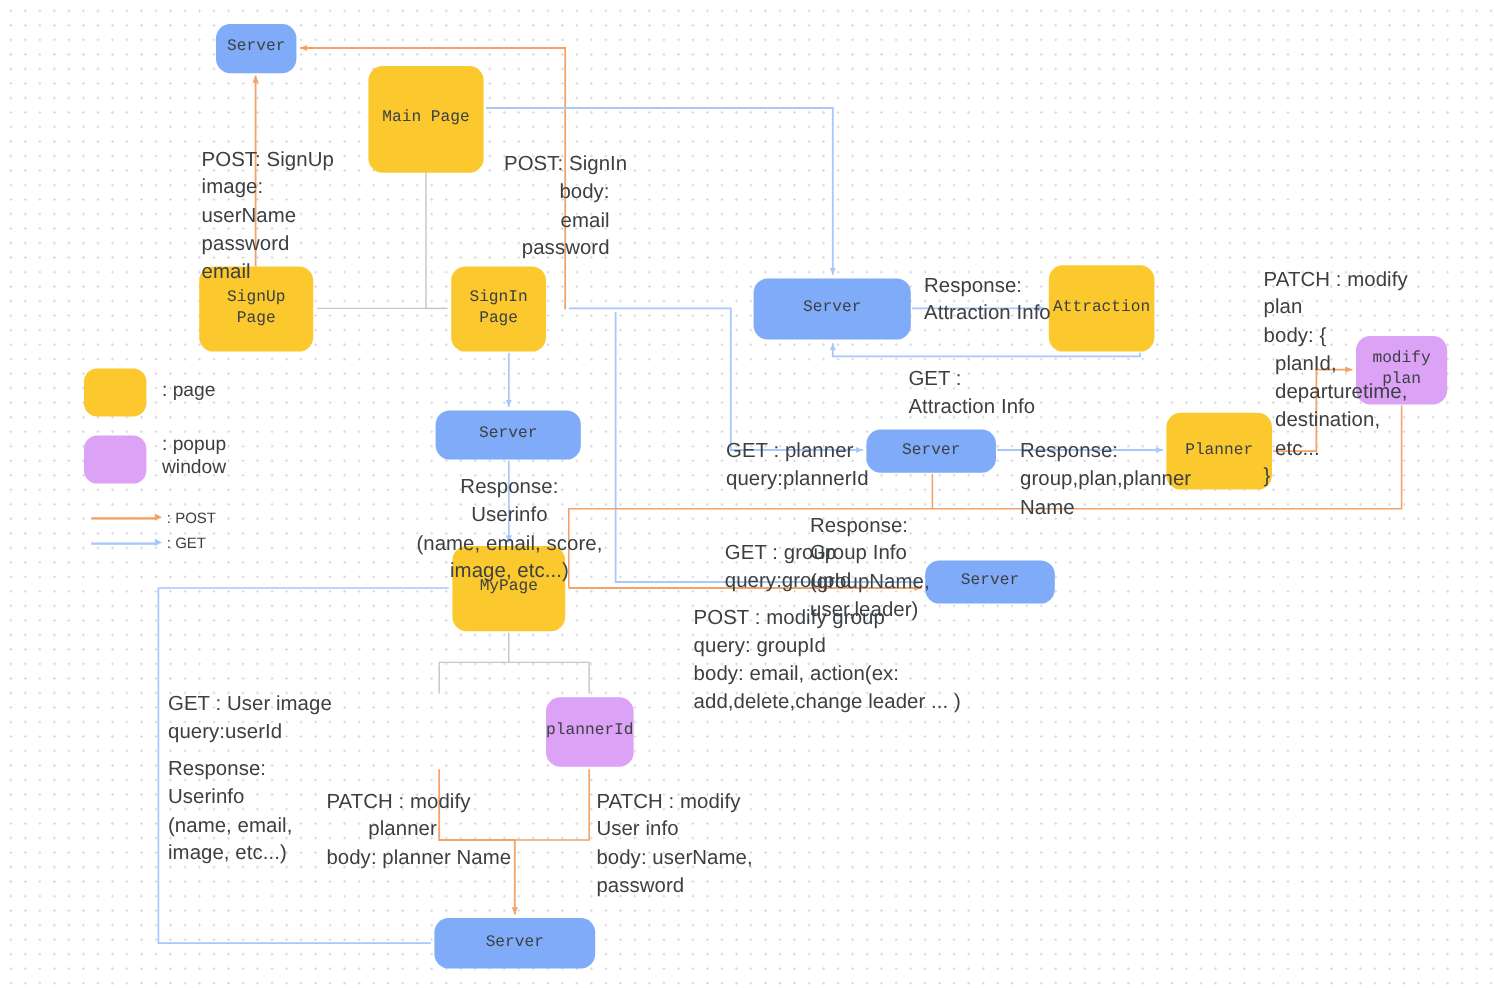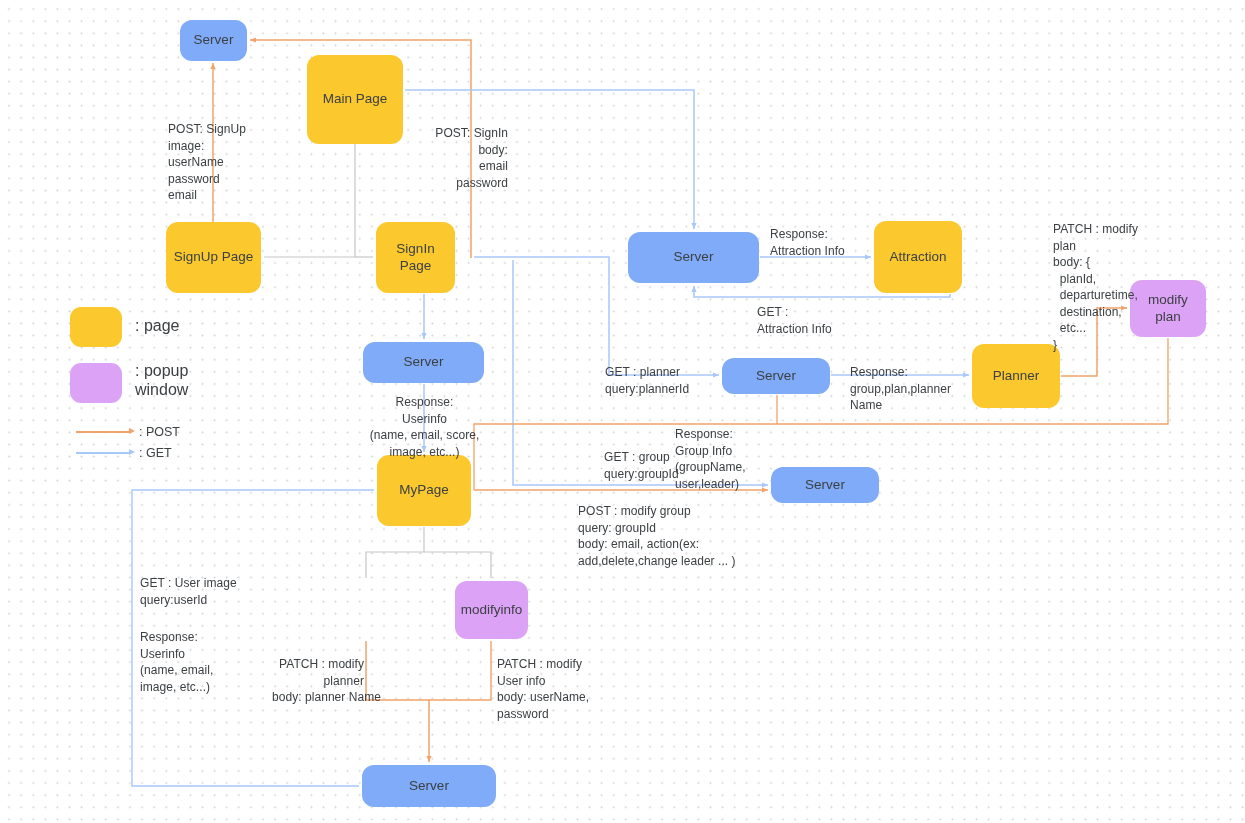--- a/index.html
+++ b/index.html
@@ -32,28 +32,29 @@
     border-radius: 12px;
     display: flex;
     align-items: center;
     justify-content: center;
     text-align: center;
     font-size: 13.5px;
     color: #3c4043;
     line-height: 1.25;
     box-sizing: border-box;
     padding: 0 6px;
+    font-family: Liberation Mono, monospace;
   }
   .node.page    { background: #fbc92e; }
   .node.server  { background: #7fabf8; }
   .node.popup   { background: #dca2f5; }
 
   .label {
     position: absolute;
-    font-size: 12px;
+    font-size: 17px;
     color: #3c4043;
     line-height: 1.38;
     white-space: pre;
     letter-spacing: 0.05px;
   }
   .label.right { text-align: right; }
   .label.center { text-align: center; }
 
   
   .legend-swatch {
@@ -195,21 +196,21 @@
   <div class="node server" style="left:771px; top:467px; width:108px; height:36px;">
     <span>Server</span>
   </div>
 
   <div class="node page" style="left:377px; top:455px; width:94px; height:71px;">
     <span>MyPage</span>
   </div>
 
 
   <div class="node popup" style="left:455px; top:581px; width:73px; height:58px;">
-    <span>modifyinfo</span>
+    <span>plannerId</span>
   </div>
 
   <div class="node server" style="left:362px; top:765px; width:134px; height:42px;">
     <span>Server</span>
   </div>
 
   <div class="label" style="left:168px; top:121px;">POST: SignUp
 image:
 userName
 password

